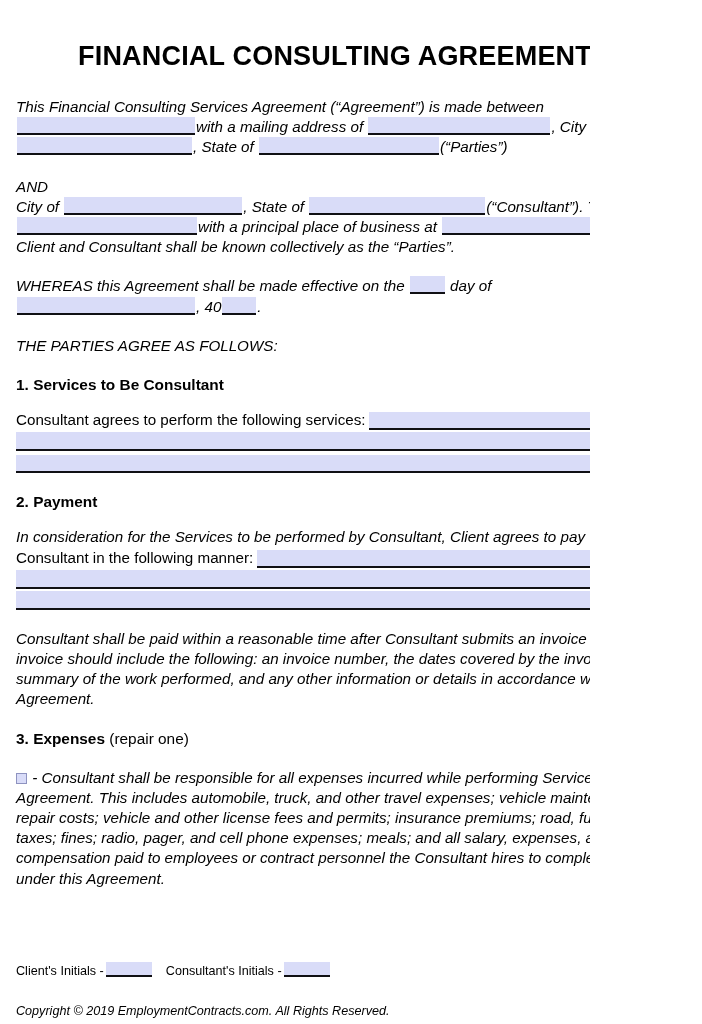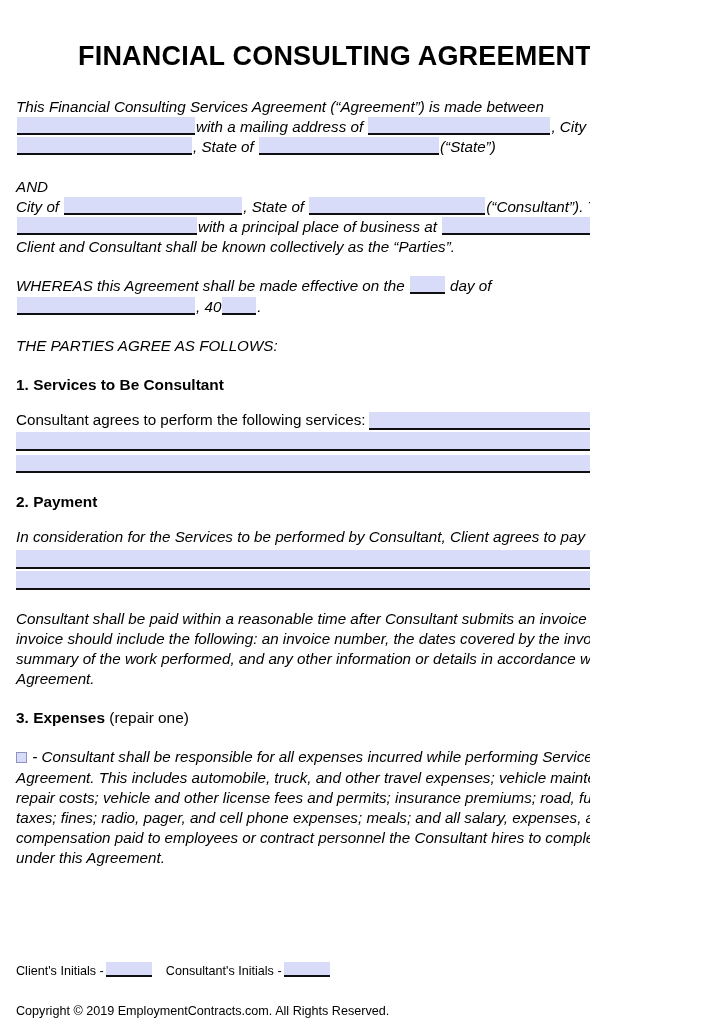--- a/index.html
+++ b/index.html
@@ -151,41 +151,41 @@
   .footer-row {
     position: absolute;
     left: 16px;
     top: 987px;
     width: 670px;
     display: flex;
     justify-content: space-between;
     font-size: 12.6px;
     line-height: 16px;
   }
-  .footer-copy { white-space: nowrap; }
+  .footer-copy { white-space: nowrap; font-style: italic; }
   .footer-page { white-space: nowrap; padding-right: 2px; }
 </style>
 </head>
 <body>
 
 <div class="page">
 
   <h1 class="doc-title">FINANCIAL CONSULTING AGREEMENT</h1>
 
   <div class="doc-body" style="top:81px;">
 
     <div class="para">
       <div>This Financial Consulting Services Agreement (“Agreement”) is made between</div>
       <div>
         <span class="blank w-party"></span><span>with a mailing address of</span>
         <span class="blank w-address"></span><span>, City of</span>
       </div>
       <div>
         <span class="blank w-city"></span><span>, State of</span>
-        <span class="blank w-state"></span><span>(“State”)</span>
+        <span class="blank w-state"></span><span>(“Parties”)</span>
       </div>
     </div>
 
     <div class="gap-lg"></div>
 
     <div class="para">
       <div>AND</div>
       <div>
         <span>City of</span>
         <span class="blank w-city2"></span><span>, State of</span>
@@ -237,20 +237,24 @@
     <div class="gap-lg"></div>
 
     <div class="sec-head">
       <span>2.</span>
       <span>Payment</span>
     </div>
 
     <div class="gap-md"></div>
 
     <div class="para">In consideration for the Services to be performed by Consultant, Client agrees to pay</div>
+    <div class="fill-row">
+      <span class="lead">Consultant in the following manner:</span>
+      <span class="grow"></span>
+    </div>
     <div class="fill-full" style="margin-top:2px;"></div>
     <div class="fill-full" style="margin-top:2px;"></div>
 
     <div class="gap-lg"></div>
 
     <div class="para">Consultant shall be paid within a reasonable time after Consultant submits an invoice to Client. The invoice should include the following: an invoice number, the dates covered by the invoice, a summary of the work performed, and any other information or details in accordance with this Agreement.</div>
 
     <div class="gap-lg"></div>
 
     <div class="sec-head">

